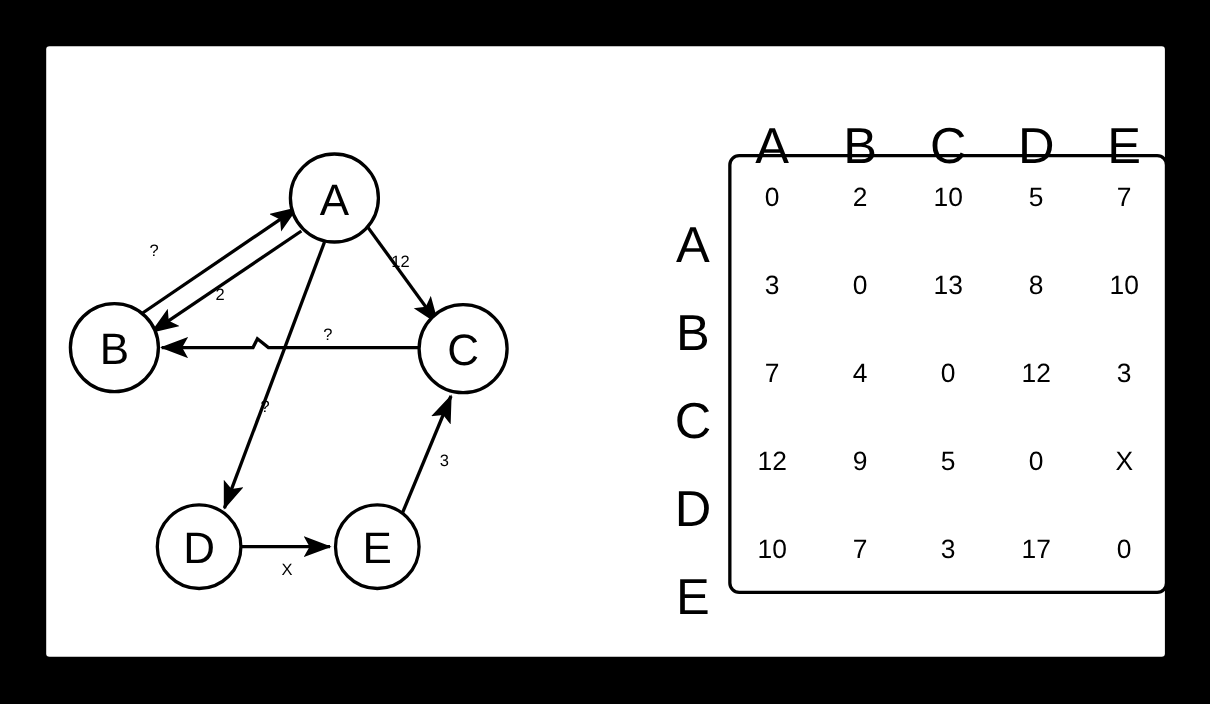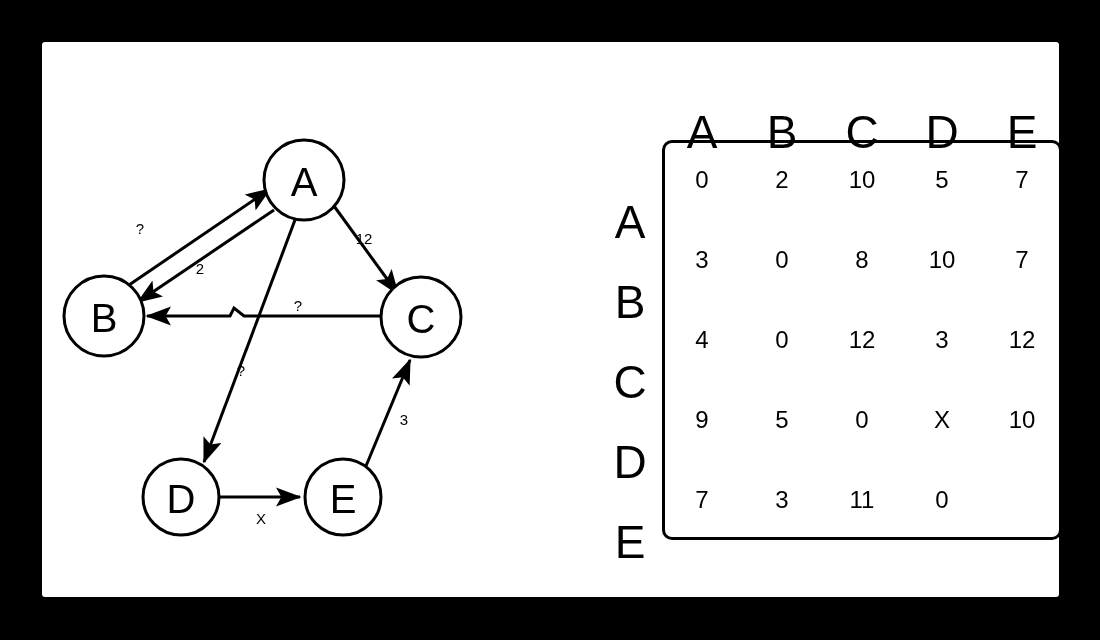--- a/index.html
+++ b/index.html
@@ -234,37 +234,38 @@
 
       <div id="matrix-grid">
         <div class="matrix-cell">0</div>
         <div class="matrix-cell">2</div>
         <div class="matrix-cell">10</div>
         <div class="matrix-cell">5</div>
         <div class="matrix-cell">7</div>
 
         <div class="matrix-cell">3</div>
         <div class="matrix-cell">0</div>
+        <div class="matrix-cell">13</div>
         <div class="matrix-cell">8</div>
         <div class="matrix-cell">10</div>
 
         <div class="matrix-cell">7</div>
         <div class="matrix-cell">4</div>
         <div class="matrix-cell">0</div>
         <div class="matrix-cell">12</div>
         <div class="matrix-cell">3</div>
 
         <div class="matrix-cell">12</div>
         <div class="matrix-cell">9</div>
         <div class="matrix-cell">5</div>
         <div class="matrix-cell">0</div>
         <div class="matrix-cell">X</div>
 
         <div class="matrix-cell">10</div>
         <div class="matrix-cell">7</div>
         <div class="matrix-cell">3</div>
-        <div class="matrix-cell">11</div>
+        <div class="matrix-cell">17</div>
         <div class="matrix-cell">0</div>
       </div>
 
     </div>
   </div>
 </div>
 
 </body></html>

